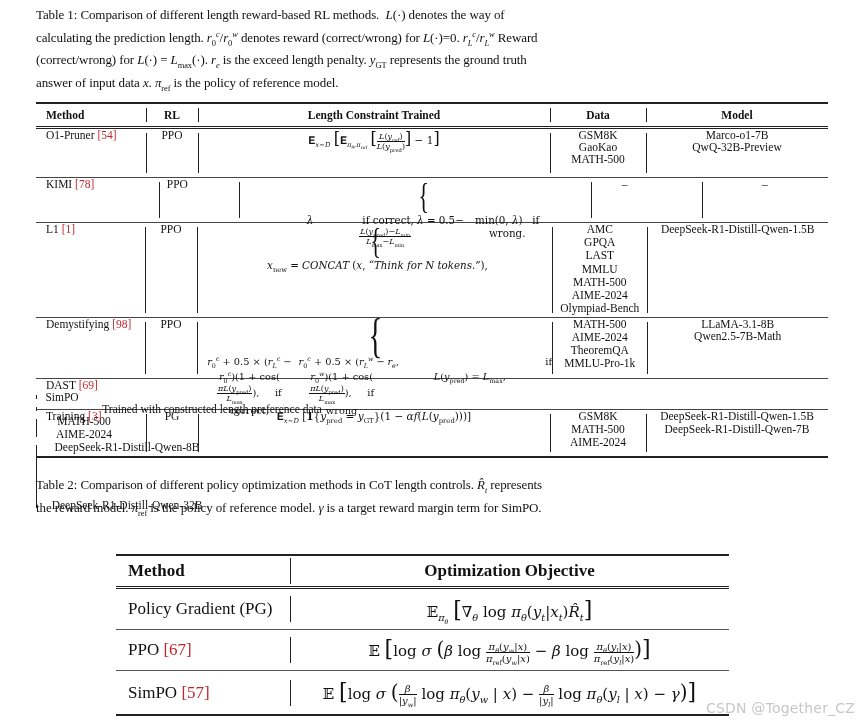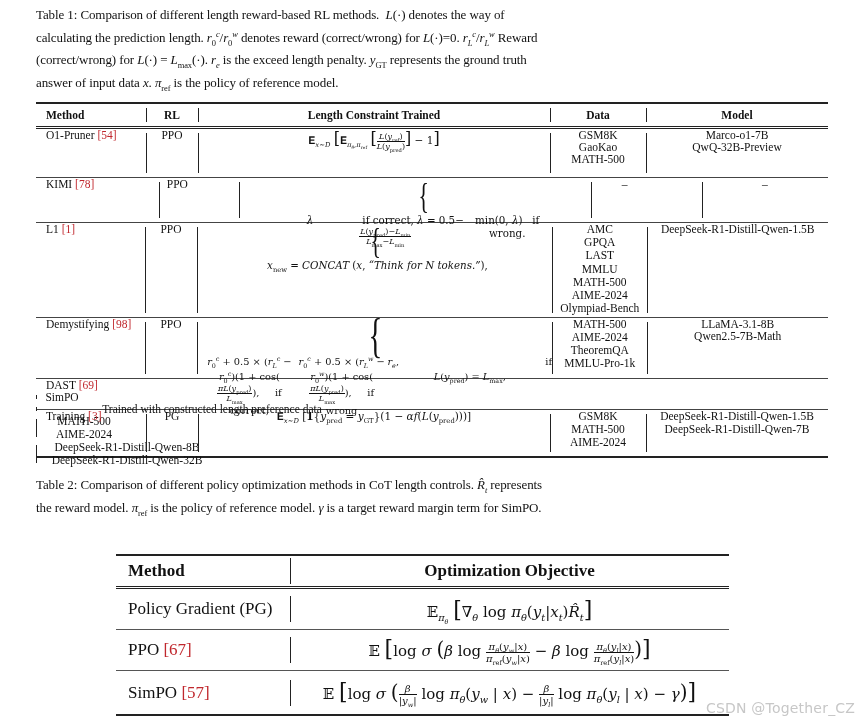--- a/index.html
+++ b/index.html
@@ -219,21 +219,21 @@
       </div>
     <div class="cell c-rew">
         <span class="vl"></span>
         <span>Trained with constructed length preference data</span>
       </div>
     <div class="cell c-data" style="line-height:13px;">
         <span class="vl"></span>
       <span>MATH-500</span>
         <span>AIME-2024</span>
     </div>
-    <div class="cell c-model" style="line-height:13px;">
+    <div class="cell c-model" style="line-height:13px;gap:45px;">
         <span class="vl"></span>
       <span>DeepSeek-R1-Distill-Qwen-8B</span>
         <span>DeepSeek-R1-Distill-Qwen-32B</span>
     </div>
   </div>
 
   <div class="row body-row last" style="height:46px;">
     <div class="cell c-method">
       <span><span>Training</span> <span class="cite">[3]</span></span>
     </div>

